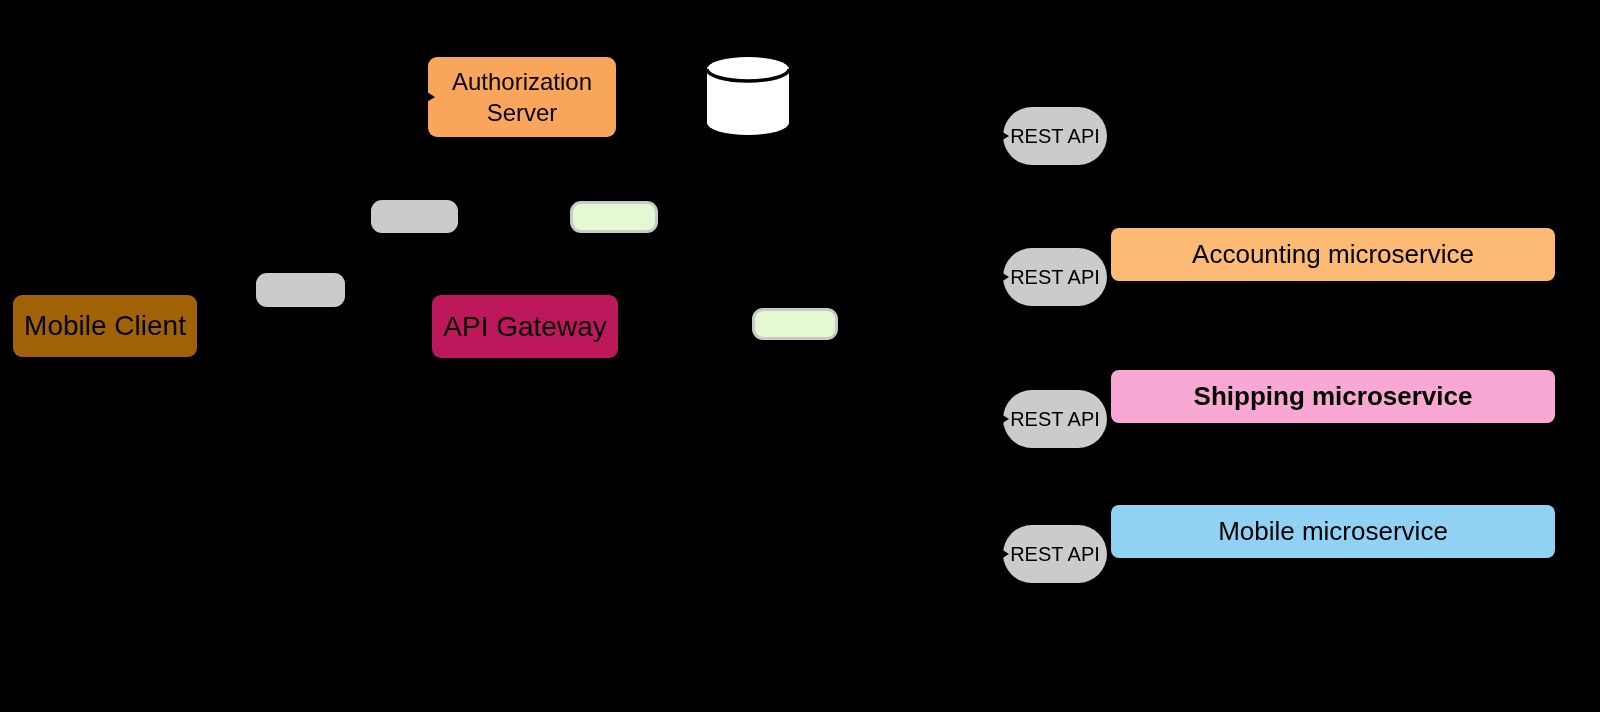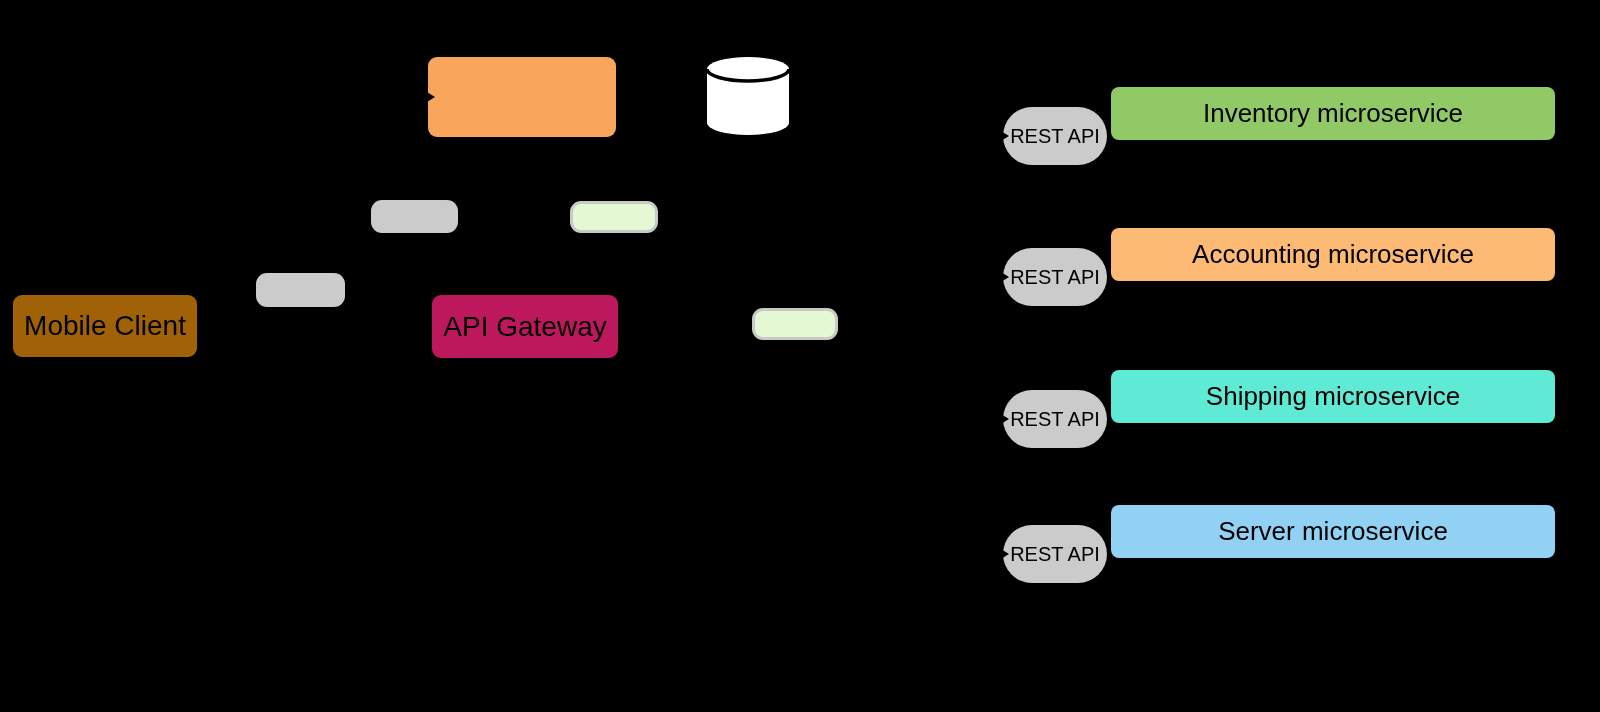--- a/index.html
+++ b/index.html
@@ -30,20 +30,21 @@
   .ah-pill{left:-7px;top:50%;margin-top:-8px;}
   .label{pointer-events:none;}
 </style>
 </head>
 <body>
 
 <div class="canvas">
 
   <div class="node node-auth" style="background-color: rgb(250, 165, 92);">
     <span class="arrowhead ah-node"></span>
+    <span class="label">Authorization Server</span>
   </div>
 
   <div class="cylinder">
     <svg width="84" height="80" viewBox="0 0 84 80">
       <path d="M1,13 L1,67 A41,12 0 0 0 83,67 L83,13 Z" fill="#FFFFFF"></path>
       <ellipse cx="42" cy="13" rx="41" ry="12" fill="#FFFFFF"></ellipse>
       <path d="M1,13 A41,12 0 0 0 83,13" fill="none" stroke="#000000" stroke-width="3.5"></path>
     </svg>
   </div>
 
@@ -58,48 +59,45 @@
 
   <div class="node node-gateway" style="background-color: #be185d;">
     <span class="label">API Gateway</span>
   </div>
 
   <div class="svc-row" style="top:85px">
     <div class="rest-pill" style="background-color: rgb(203, 203, 203);">
       <span class="arrowhead ah-pill"></span>
       <span class="label">REST API</span>
     </div>
-    <div class="svc-bar" style="background-color: rgb(146, 201, 103);">
-      <span class="label">Inventory microservice</span>
-    </div>
   </div>
 
   <div class="svc-row" style="top:226px">
     <div class="rest-pill" style="background-color: rgb(203, 203, 203);">
       <span class="arrowhead ah-pill"></span>
       <span class="label">REST API</span>
     </div>
     <div class="svc-bar" style="background-color: #fdba74;">
       <span class="label">Accounting microservice</span>
     </div>
   </div>
 
   <div class="svc-row" style="top:368px">
     <div class="rest-pill" style="background-color: rgb(203, 203, 203);">
       <span class="arrowhead ah-pill"></span>
       <span class="label">REST API</span>
     </div>
-    <div class="svc-bar" style="background-color: #5eead4;">
+    <div class="svc-bar" style="background-color: #f9a8d4; font-weight: bold;">
       <span class="label">Shipping microservice</span>
     </div>
   </div>
 
   <div class="svc-row" style="top:503px">
     <div class="rest-pill" style="background-color: rgb(203, 203, 203);">
       <span class="arrowhead ah-pill"></span>
       <span class="label">REST API</span>
     </div>
     <div class="svc-bar" style="background-color: rgb(144, 209, 244);">
-      <span class="label">Server microservice</span>
+      <span class="label">Mobile microservice</span>
     </div>
   </div>
 
 </div>
 
 </body></html>

